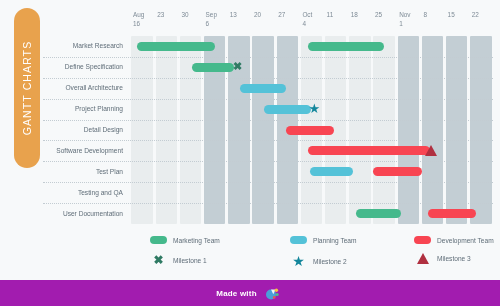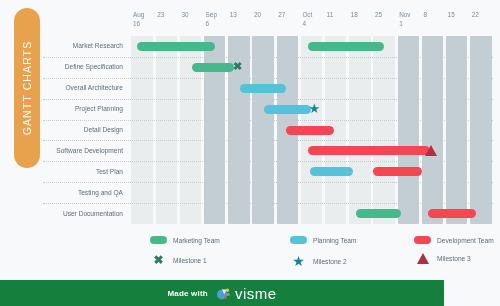--- a/index.html
+++ b/index.html
@@ -105,22 +105,22 @@
     width:17px;height:8px;border-radius:4px;margin-right:6px;
     flex:0 0 auto;
   }
   .lg-glyph{
     width:17px;margin-right:6px;flex:0 0 auto;
     display:flex;align-items:center;justify-content:center;
   }
   
   #footer{
     position:absolute;left:0;bottom:0;
-    width:444px;height:26px;
-    background:#15803d;
+    width:500px;height:26px;
+    background:#a21caf;
     display:flex;align-items:center;justify-content:center;
   }
   #made-with{
     color:#ffffff;font-size:8px;font-weight:bold;
     letter-spacing:.2px;margin-right:8px;
   }
   #visme-word{
     color:#ffffff;font-size:15px;letter-spacing:.5px;
     font-weight:400;
   }
@@ -251,14 +251,13 @@
   <span id="made-with">Made with</span>
   <span id="visme-mark">
     <svg width="15" height="15" viewBox="0 0 15 15">
       <circle cx="6" cy="8.5" r="5" fill="#4a9fd8"></circle>
       <path d="M6 3.6 L10.6 3.6 L8.3 8.2 Z" fill="#ffffff" opacity=".9"></path>
       <circle cx="11.4" cy="4.3" r="1.7" fill="#f5c242"></circle>
       <circle cx="12.2" cy="8.6" r="1.5" fill="#4ec08a"></circle>
       <circle cx="9.2" cy="11.4" r="1.3" fill="#e8564f"></circle>
     </svg>
   </span>
-  <span id="visme-word">visme</span>
 </div>
 
 </body></html>

